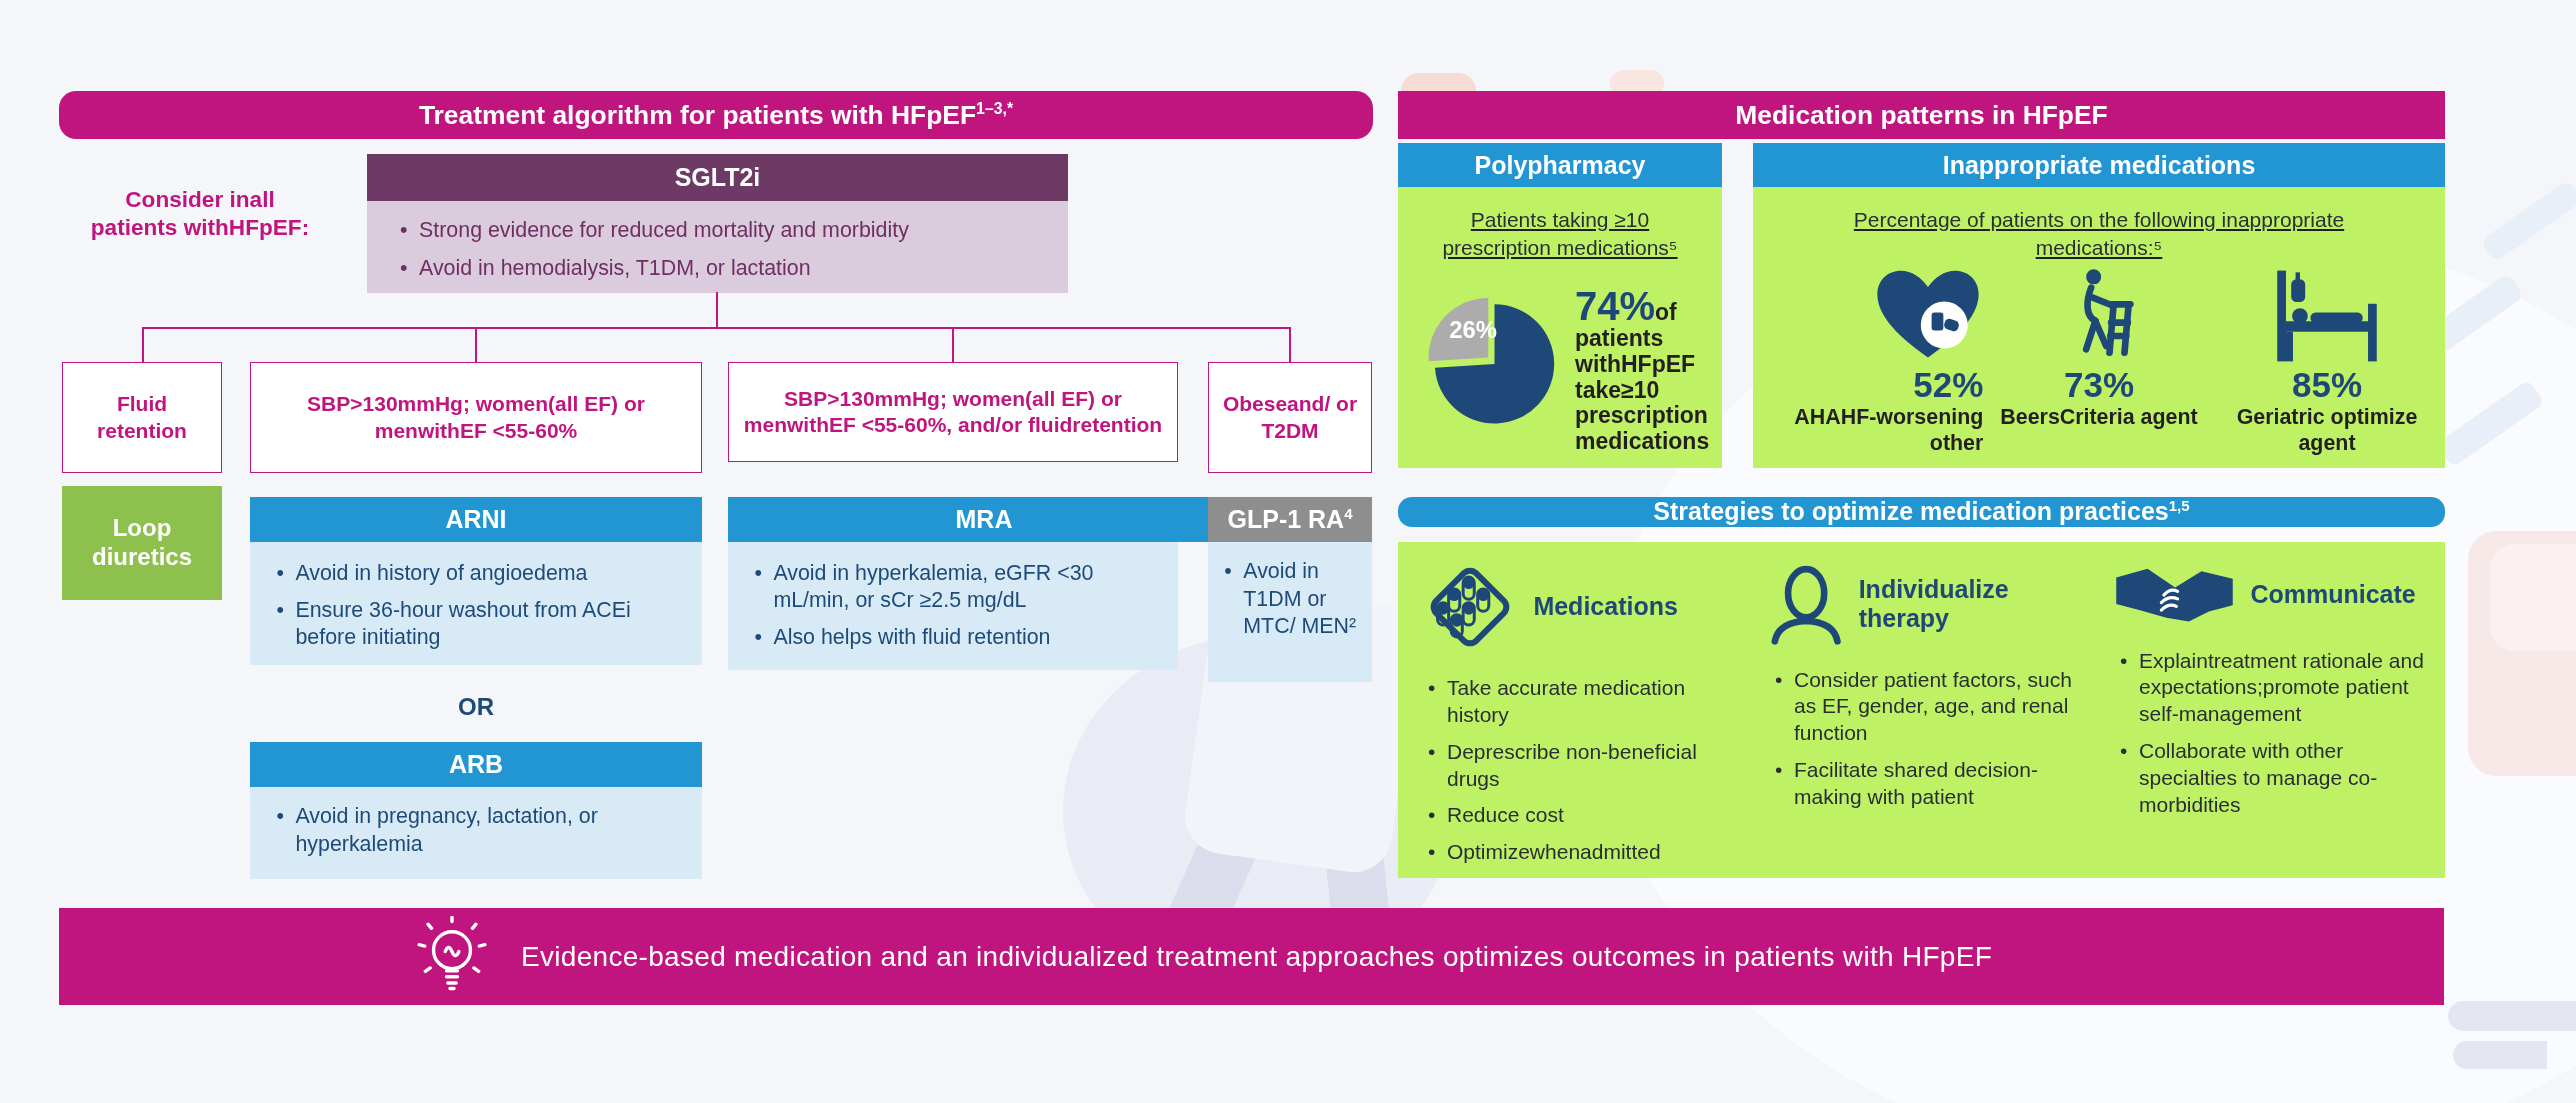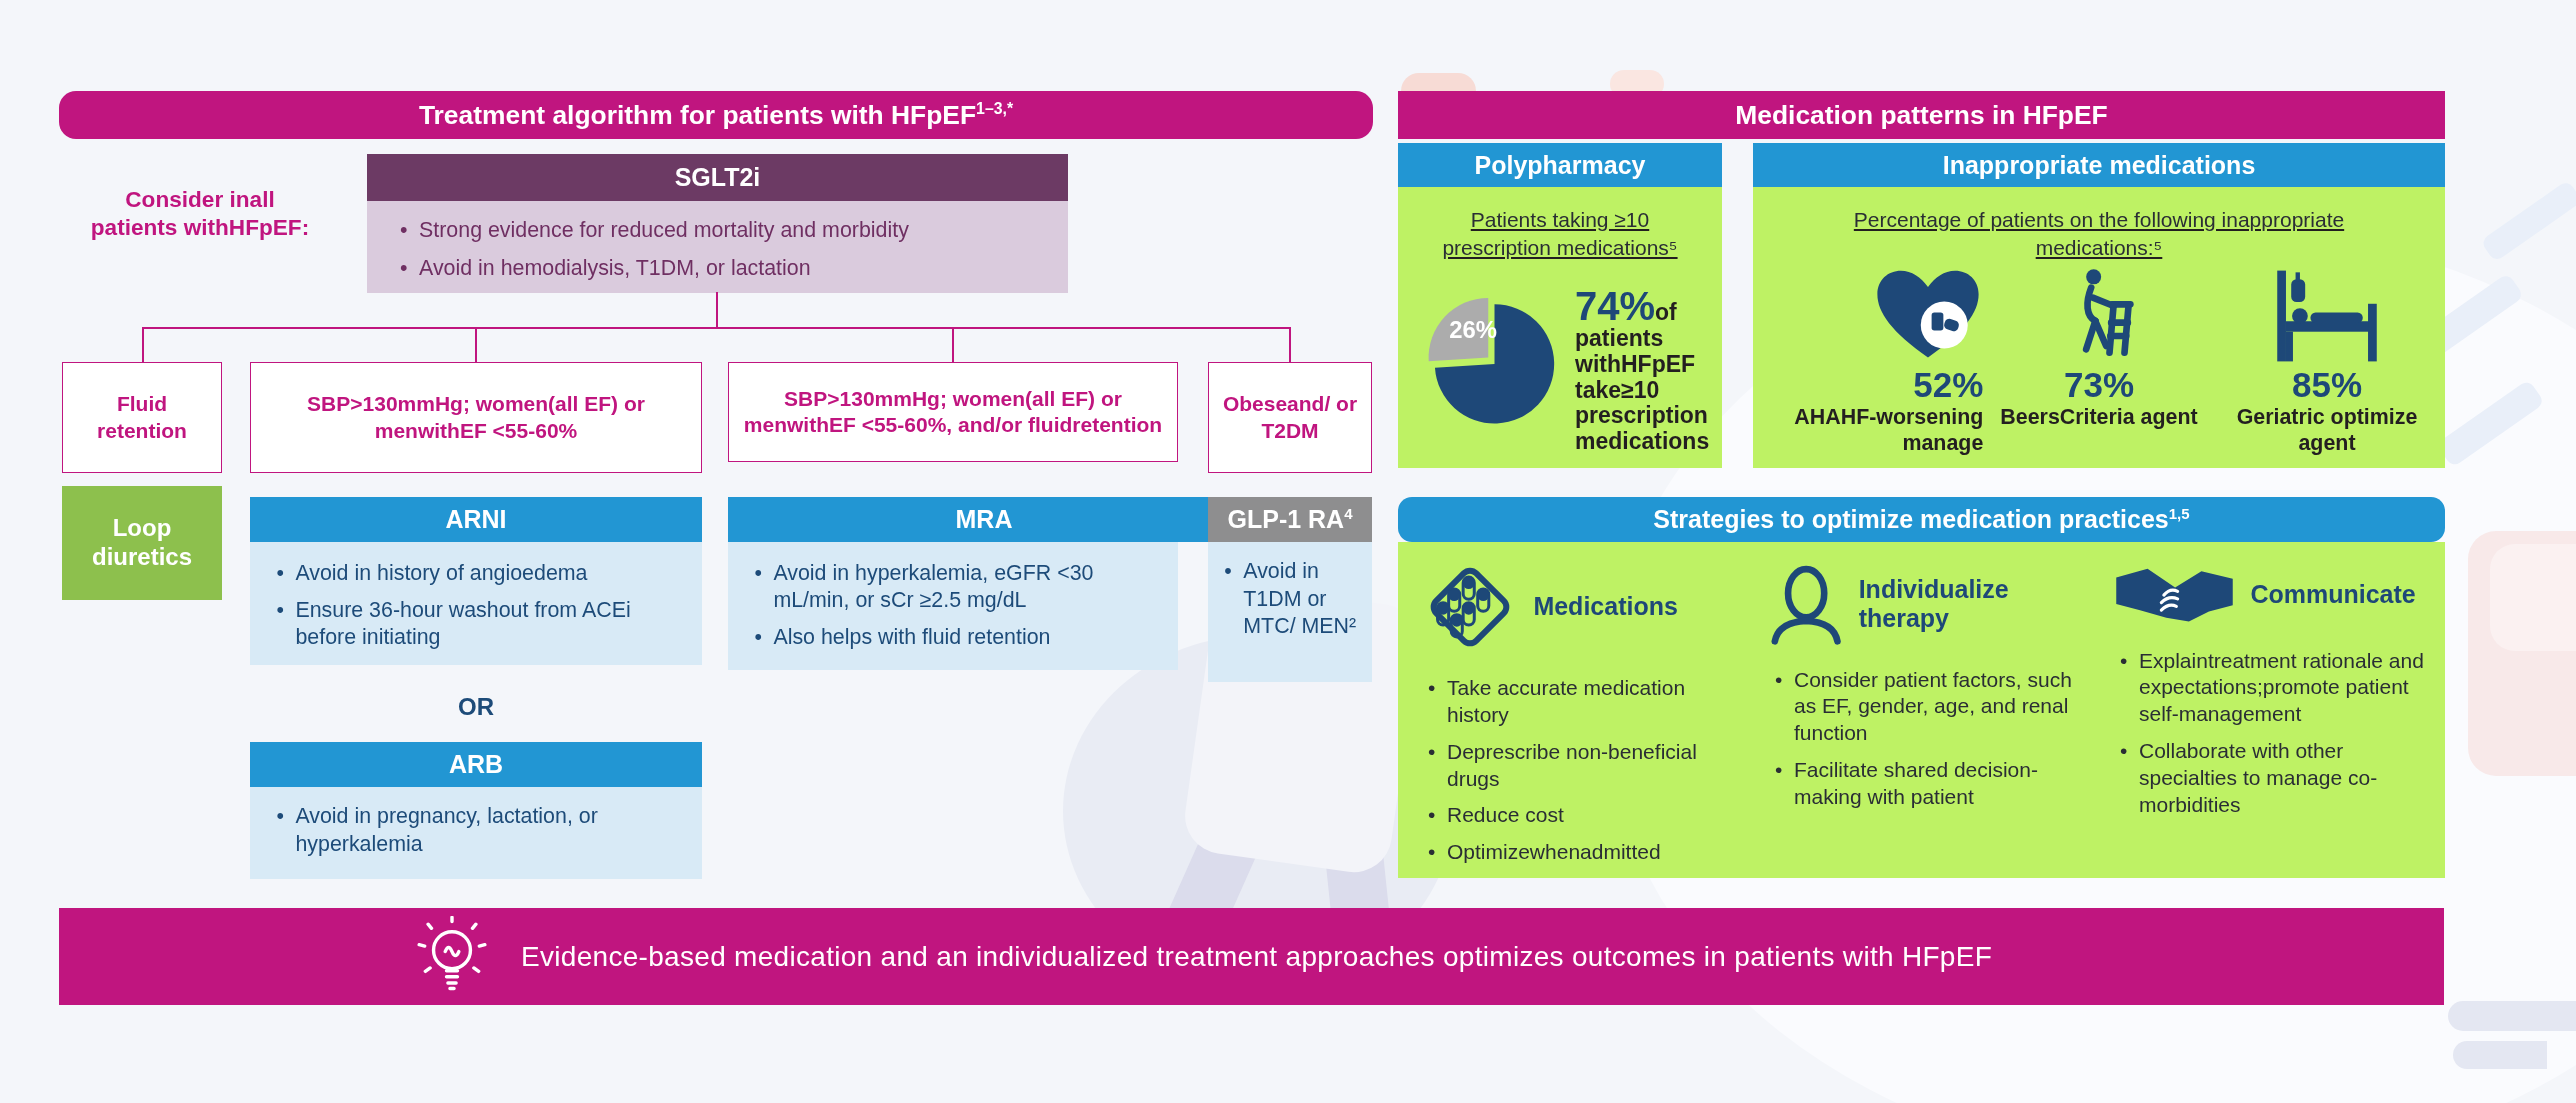--- a/index.html
+++ b/index.html
@@ -204,21 +204,21 @@
   <div class="abs" style="left:6.3px;top:82px;width:224px;text-align:right;">
     <svg width="110" height="94" viewBox="0 0 120 104">
       <path d="M60 98 C20 70 4 48 4 28 C4 12 16 2 30 2 C42 2 52 9 60 20 C68 9 78 2 90 2 C104 2 116 12 116 28 C116 48 100 70 60 98 Z" fill="#1E4878"></path>
       <circle cx="78" cy="62" r="26" fill="#FFFFFF"></circle>
       <g fill="#1E4878">
         <rect x="64" y="48" width="13" height="20" rx="3"></rect>
         <rect x="78" y="56" width="16" height="12" rx="5" transform="rotate(18 86 62)"></rect>
       </g>
     </svg>
     <div class="item-pct">52%</div>
-    <div class="item-label">AHAHF-worsening manage</div>
+    <div class="item-label">AHAHF-worsening other</div>
   </div>
 
   <div class="abs" style="left:234px;top:77px;width:224px;text-align:center;">
     <svg width="75" height="99" viewBox="0 0 90 110" fill="none" stroke="#1E4878" stroke-width="8" stroke-linecap="round">
       <circle cx="38" cy="11" r="9" fill="#1E4878" stroke="none"></circle>
       <path d="M35 24 C28 42 29 58 40 64"></path>
       <path d="M37 36 L62 46"></path>
       <path d="M40 64 L29 98"></path>
       <path d="M40 64 L53 94"></path>
       <path d="M62 44 L57 102"></path>
@@ -242,21 +242,21 @@
         <rect x="44" y="48" width="60" height="12" rx="6"></rect>
         <rect x="110" y="38" width="10" height="66"></rect>
         <rect x="16" y="70" width="8" height="34"></rect>
       </g>
     </svg>
     <div class="item-pct">85%</div>
     <div class="item-label">Geriatric optimize agent</div>
   </div>
 </div>
 
-<div class="abs blue-bar flexc" style="left:1398px;top:497px;width:1047px;height:45px;border-radius:14px;">
+<div class="abs blue-bar flexc" style="left:1398px;top:497px;width:1047px;height:30px;border-radius:14px;">
   <span><span>Strategies to optimize medication practices</span><sup>1,5</sup></span>
 </div>
 <div class="abs panel-body" style="left:1398px;top:542px;width:1047px;height:336px;">
 
   <div class="abs" style="left:25px;top:17.6px;width:327px;">
     <div style="display:flex;align-items:center;gap:16.4px;">
       <svg width="94" height="94" viewBox="0 0 110 110">
         <rect x="22" y="22" width="66" height="66" rx="10" fill="none" stroke="#1E4878" stroke-width="7" transform="rotate(45 55 55)"></rect>
         <g>
           <g transform="translate(47,20)">

